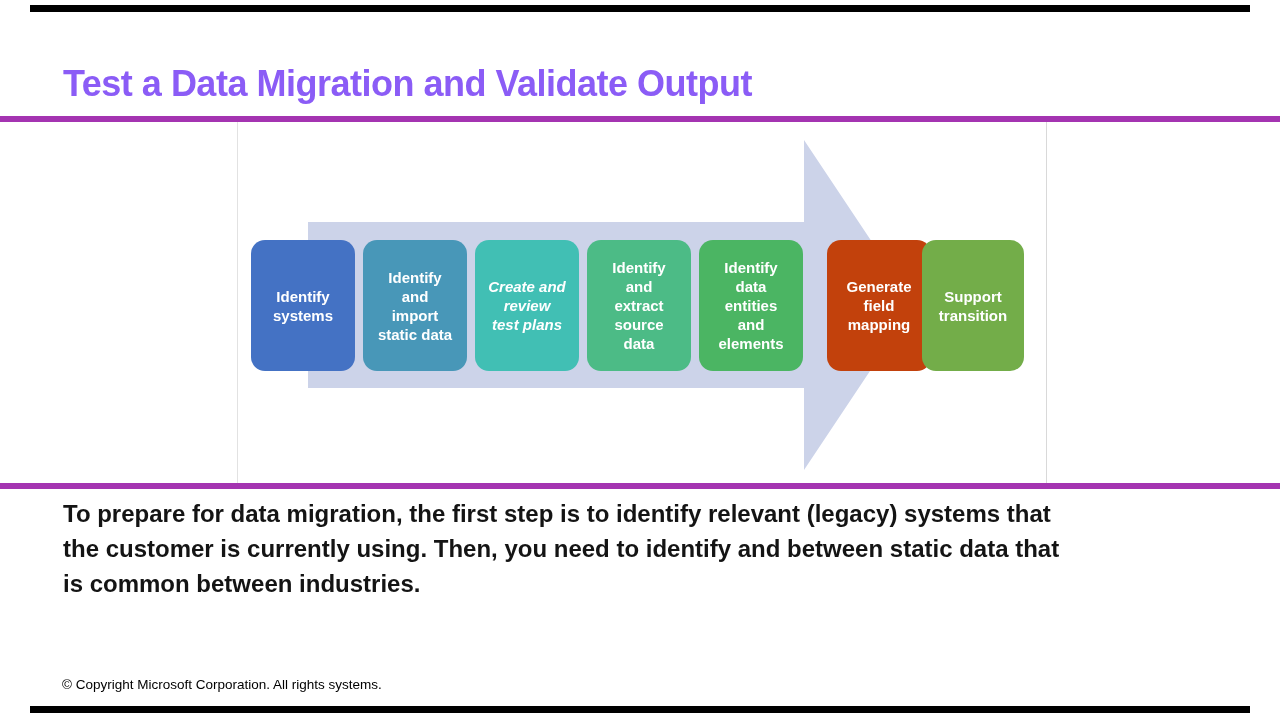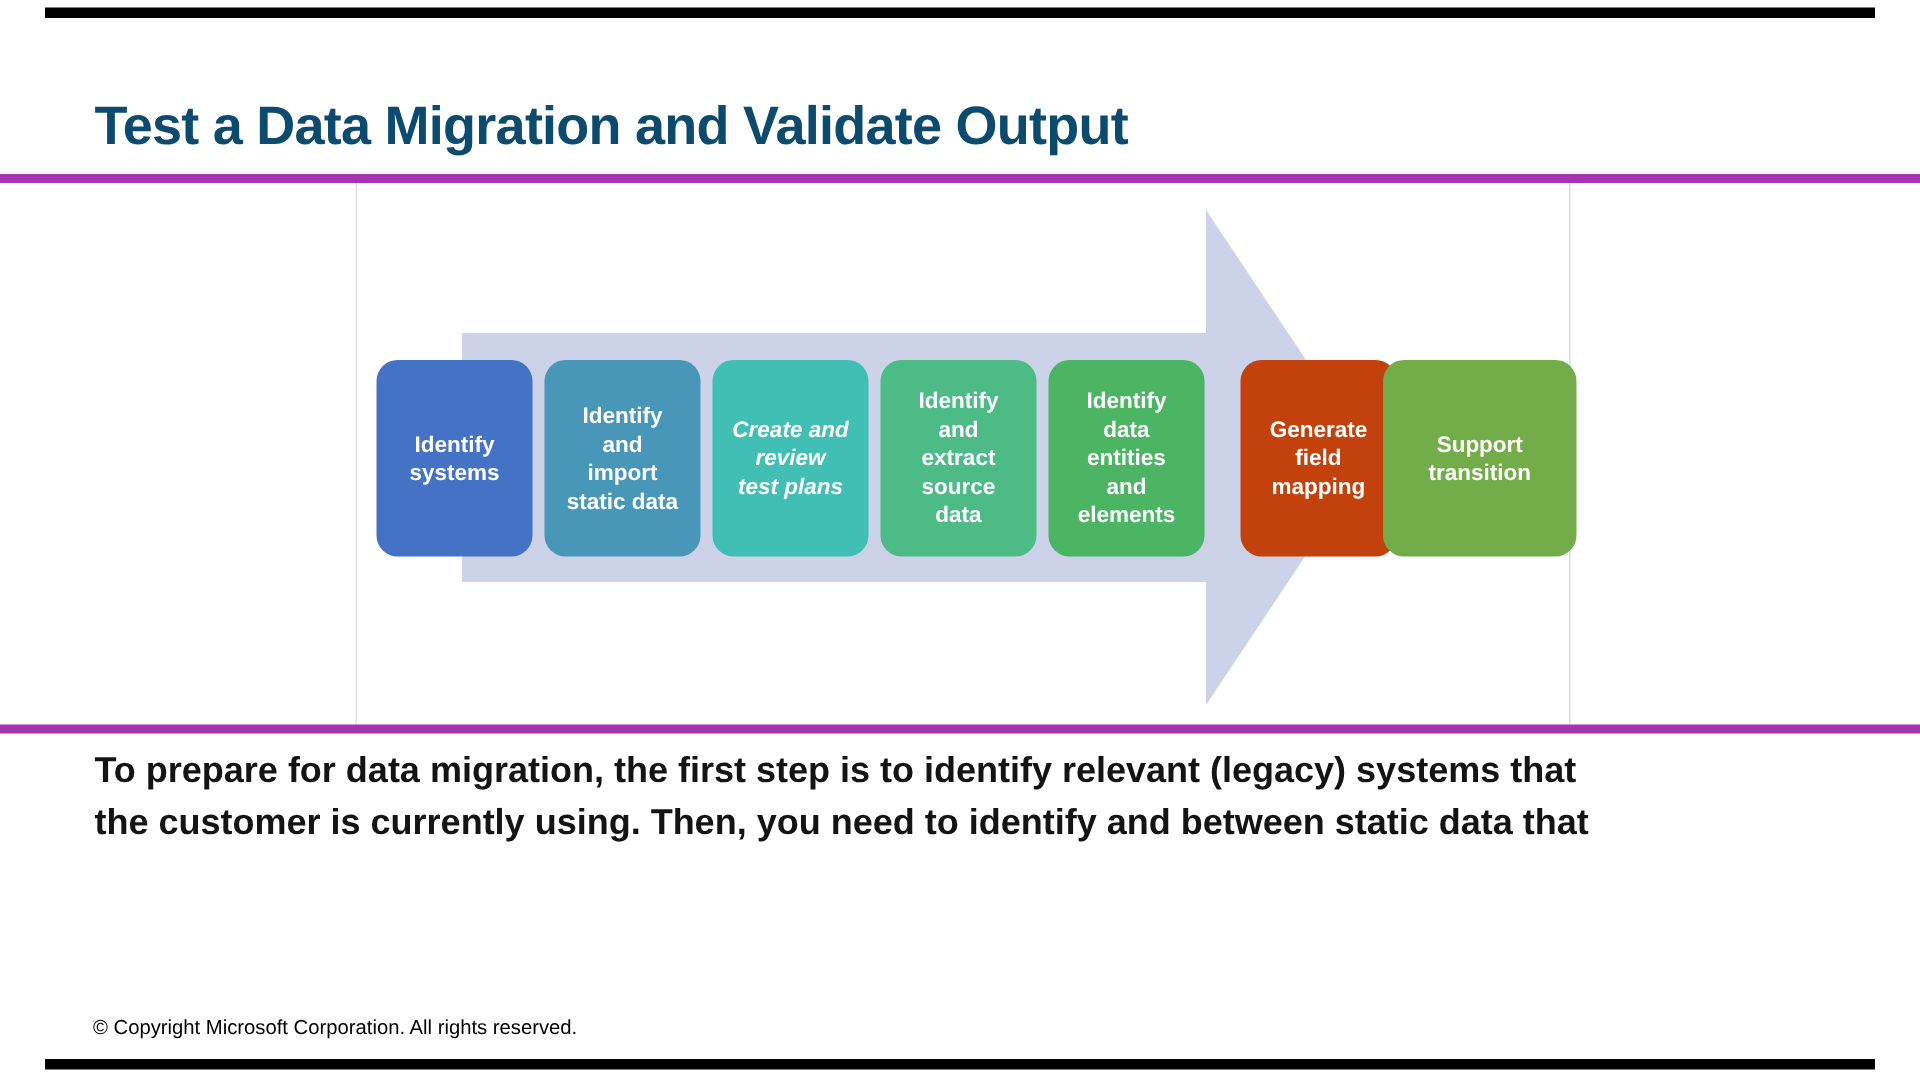--- a/index.html
+++ b/index.html
@@ -41,21 +41,21 @@
     font-size:13.5px;font-weight:normal;color:#000;
   }
 </style>
 </head>
 <body>
 
 <div class="slide">
 
   <div class="edge-bar top" style="background-color: rgb(0, 0, 0);"></div>
 
-  <div class="title" style="color: #0c4a6e;">Test a Data Migration and Validate Output</div>
+  <div class="title" style="color: #8b5cf6;">Test a Data Migration and Validate Output</div>
 
   <div class="rule top" style="background-color: rgb(164, 52, 177);"></div>
 
   <div class="frame">
 
     <svg class="arrow-svg" width="808" height="361" viewBox="0 0 808 361">
       <polygon points="70,100 566,100 566,18 676,183 566,348 566,266 70,266" fill="#CCD3E9"></polygon>
     </svg>
 
     <div class="step" style="left: 13px; background-color: rgb(68, 114, 196);">
@@ -91,31 +91,32 @@
 and
 elements</div>
     </div>
 
     <div class="step" style="left: 573px; background-color: #c2410c; margin-left: 16px;">
       <div class="step-label">Generate
 field
 mapping</div>
     </div>
 
-    <div class="step" style="left: 684px; width: 129px; background-color: rgb(115, 173, 73);">
+    <div class="step" style="left: 684px; width: 102px; background-color: rgb(115, 173, 73);">
       <div class="step-label">Support
 transition</div>
     </div>
 
   </div>
 
   <div class="rule bottom" style="background-color: rgb(164, 52, 177);"></div>
 
   <div class="body-text" style="color: rgb(20, 20, 20);">
     <div class="body-line">To prepare for data migration, the first step is to identify relevant (legacy) systems that</div>
     <div class="body-line">the customer is currently using. Then, you need to identify and between static data that</div>
+    <div class="body-line">is common between industries.</div>
   </div>
 
-  <div class="footer">© Copyright Microsoft Corporation. All rights reserved.</div>
+  <div class="footer">© Copyright Microsoft Corporation. All rights systems.</div>
 
   <div class="edge-bar bottom" style="background-color: rgb(0, 0, 0);"></div>
 
 </div>
 
 </body></html>

